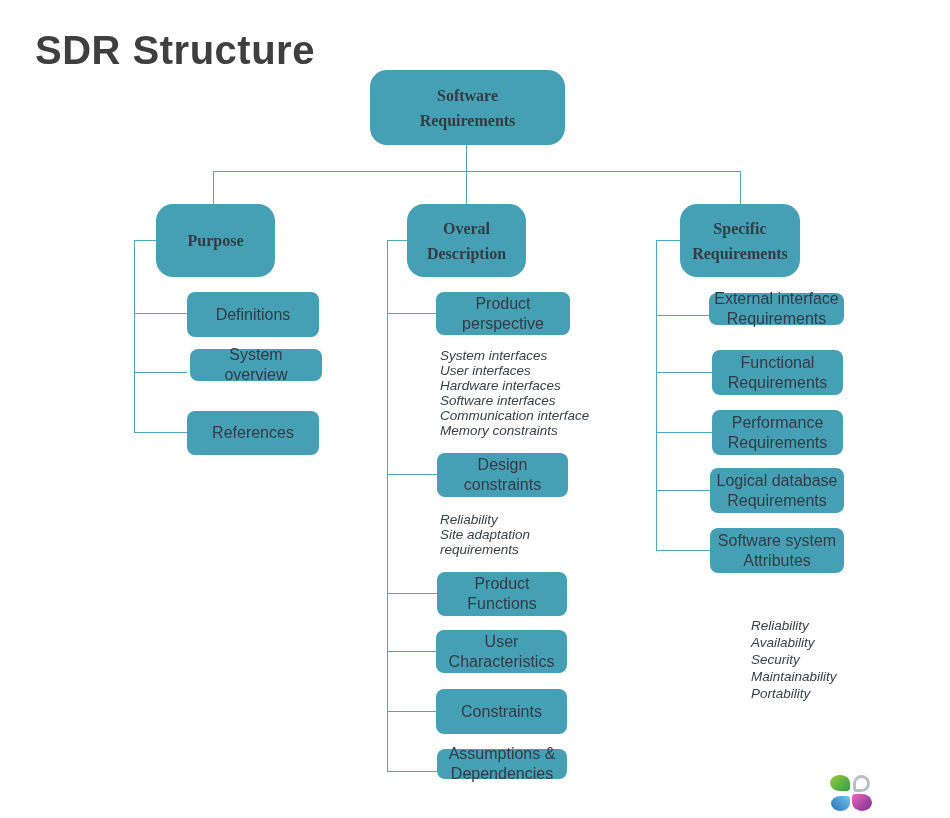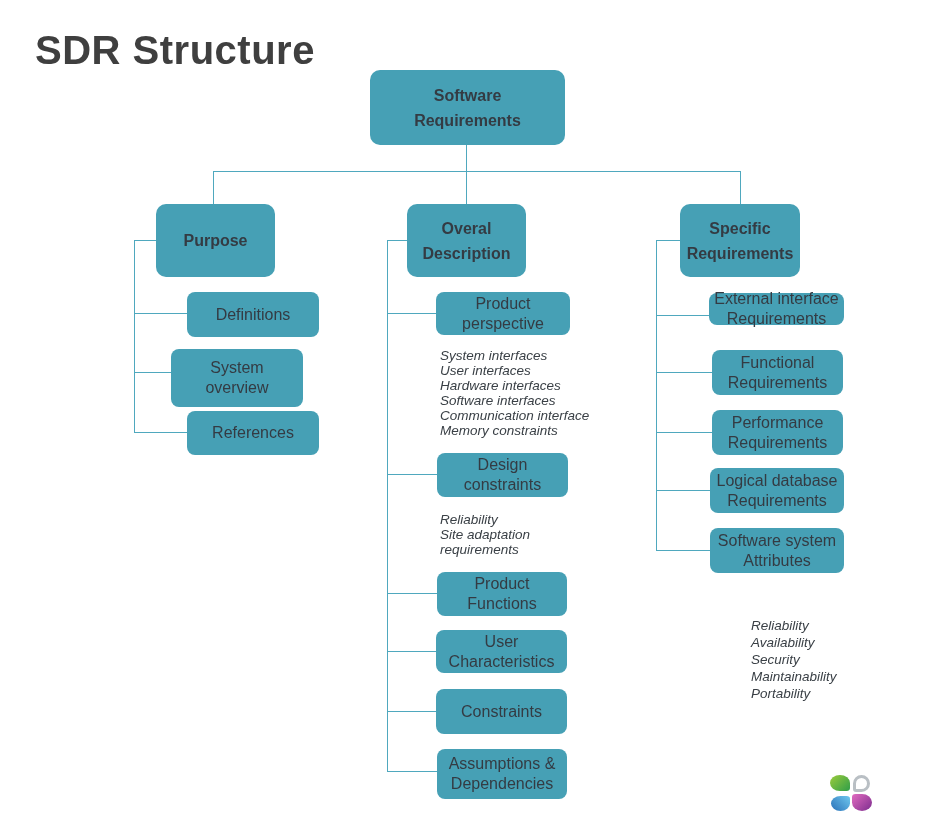--- a/index.html
+++ b/index.html
@@ -12,21 +12,21 @@
     font-size:40px;font-weight:800;letter-spacing:.5px;
     color:var(--title-text,#3f3f3f);
   }
   .box{
     position:absolute;display:flex;align-items:center;justify-content:center;
     text-align:center;background:var(--box,#46a0b5);
     color:var(--box-text,#343b43);
     border-radius:8px;font-size:16px;line-height:20px;padding:0 10px;
     box-sizing:border-box;
   }
-  .box.header{font-weight:700;line-height:25px;border-radius:10px;}
+  .box.header{font-weight:700;line-height:25px;border-radius:17px;font-family:Liberation Serif, serif;}
   .line{position:absolute;background:var(--connector,#4fa8be);}
   .line.h{height:1px;}
   .line.v{width:1px;}
   .note{
     position:absolute;font-style:italic;font-size:13.5px;line-height:15px;
     color:var(--note-text,#3a4046);
   }
   .note.wide{line-height:17px;margin-left:23px;}
   .logo{position:absolute;left:810px;top:775px;display:flex;align-items:center;gap:7px;flex-direction:column;}
   .logo-icon{position:relative;width:46px;height:38px;}
@@ -77,29 +77,29 @@
   <div class="line h" style="left:656px;top:490px;width:54px"></div>
   <div class="line h" style="left:656px;top:550px;width:54px"></div>
 
   <div class="box header" style="left:370px;top:70px;width:195px;height:75px;padding:0 32px">Software Requirements</div>
 
   <div class="box header" style="left:156px;top:204px;width:119px;height:73px;padding:0 20px">Purpose</div>
   <div class="box header" style="left:407px;top:204px;width:119px;height:73px;padding:0 6px">Overal Description</div>
   <div class="box header" style="left:680px;top:204px;width:120px;height:73px;padding:0 6px">Specific Requirements</div>
 
   <div class="box" style="left:187px;top:292px;width:132px;height:45px">Definitions</div>
-  <div class="box" style="left:171px;top:349px;width:132px;height:58px;padding:0 35px">System overview</div>
+  <div class="box" style="left:190px;top:349px;width:132px;height:32px;padding:0 35px">System overview</div>
   <div class="box" style="left:187px;top:411px;width:132px;height:44px">References</div>
 
   <div class="box" style="left:436px;top:292px;width:134px;height:43px;padding:8px 20px">Product perspective</div>
   <div class="box" style="left:437px;top:453px;width:131px;height:44px;padding:0 20px">Design constraints</div>
   <div class="box" style="left:437px;top:572px;width:130px;height:44px;padding:0 20px">Product Functions</div>
   <div class="box" style="left:436px;top:630px;width:131px;height:43px;padding:0 8px">User Characteristics</div>
   <div class="box" style="left:436px;top:689px;width:131px;height:45px">Constraints</div>
-  <div class="box" style="left:437px;top:749px;width:130px;height:50px;padding:0 8px">Assumptions &amp; Dependencies</div>
+  <div class="box" style="left:437px;top:749px;width:130px;height:30px;padding:0 8px">Assumptions &amp; Dependencies</div>
 
   <div class="box" style="left:709px;top:293px;width:135px;height:32px;padding:0 2px">External interface Requirements</div>
   <div class="box" style="left:712px;top:350px;width:131px;height:45px;padding:0 20px">Functional Requirements</div>
   <div class="box" style="left:712px;top:410px;width:131px;height:45px;padding:0 2px">Performance Requirements</div>
   <div class="box" style="left:710px;top:468px;width:134px;height:45px;padding:0 2px">Logical database Requirements</div>
   <div class="box" style="left:710px;top:528px;width:134px;height:45px;padding:0 2px">Software system Attributes</div>
 
   <div class="note" style="left:440px;top:348px;width:175px">
     <div>System interfaces</div>
     <div>User interfaces</div>

